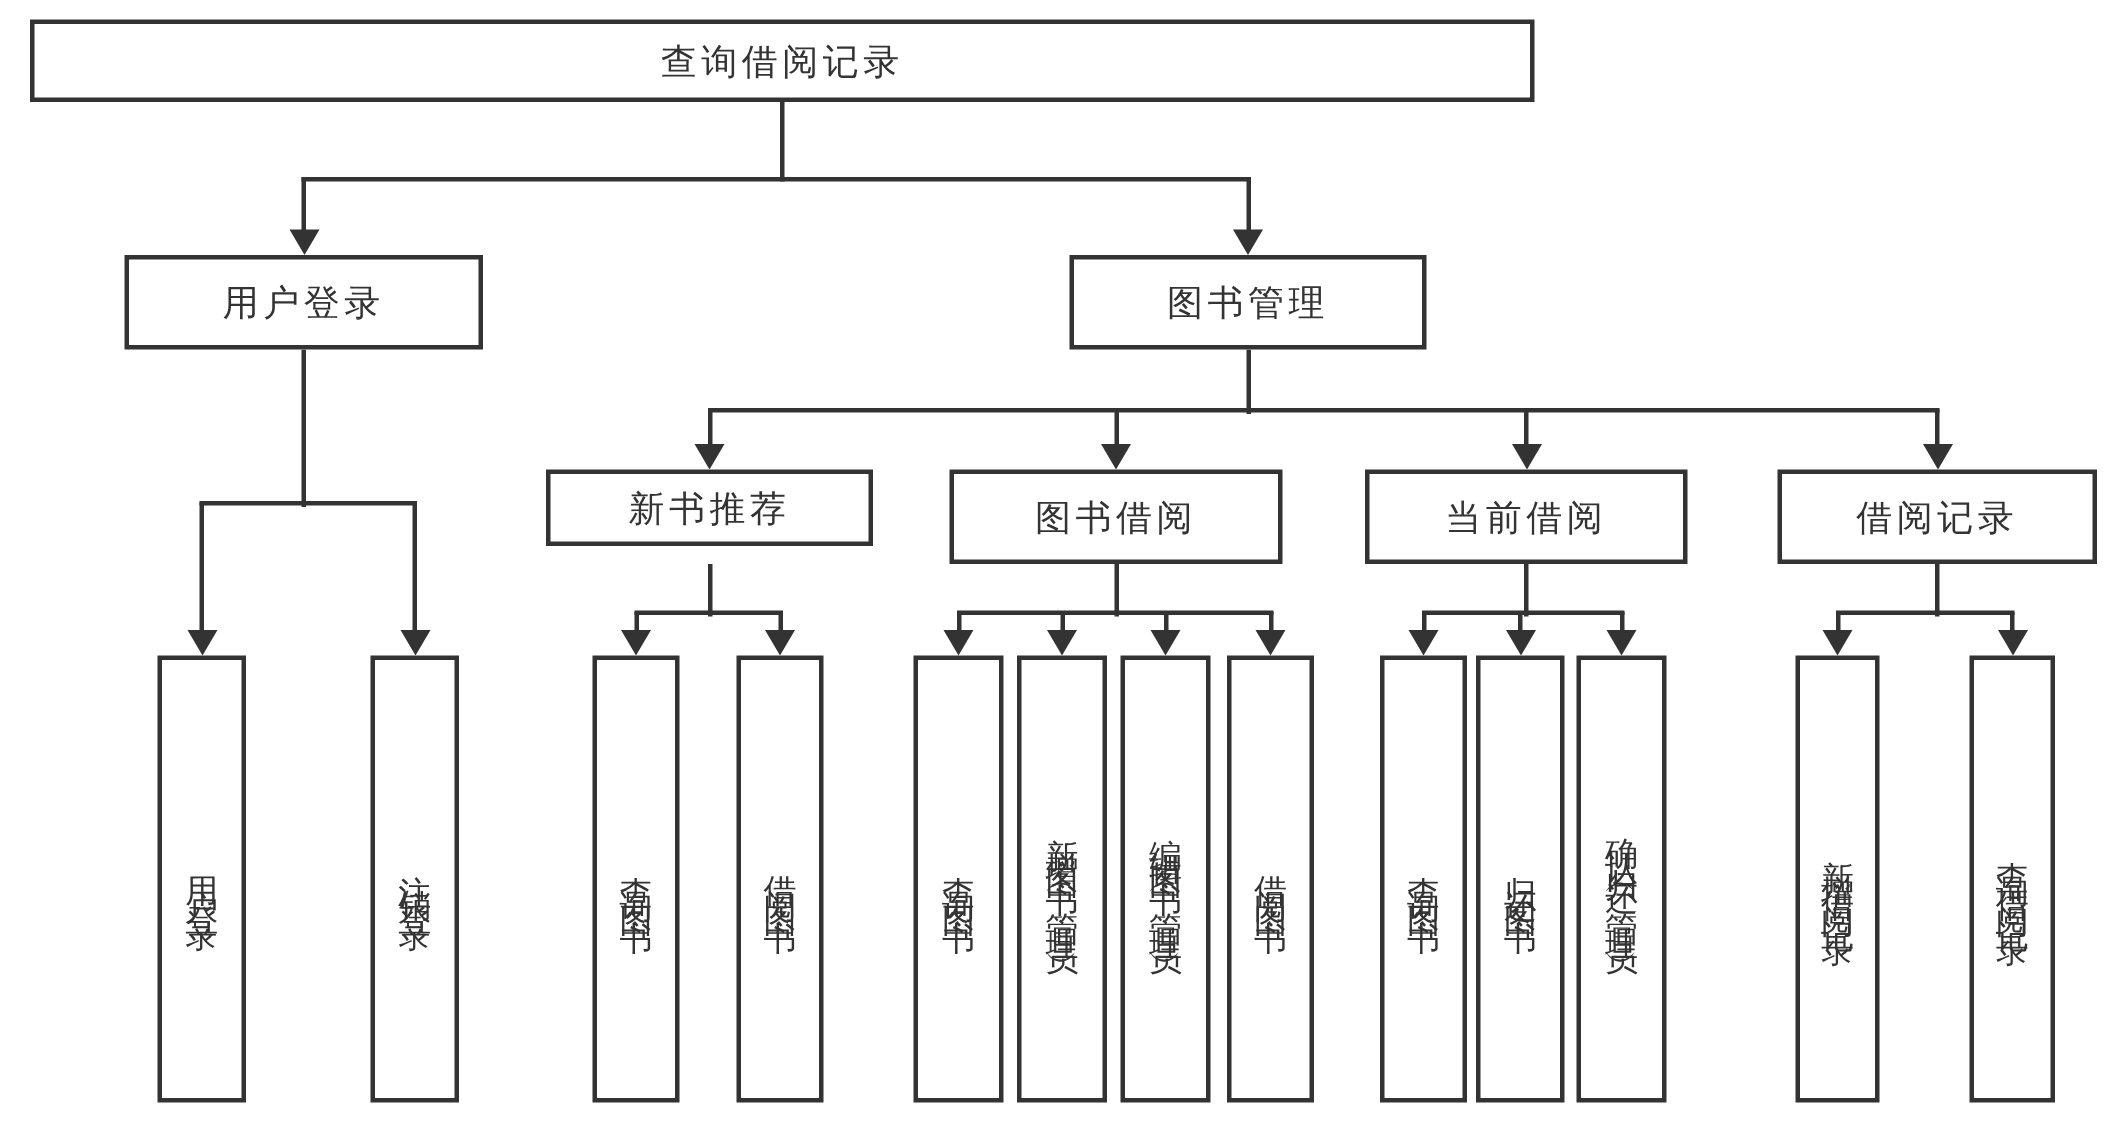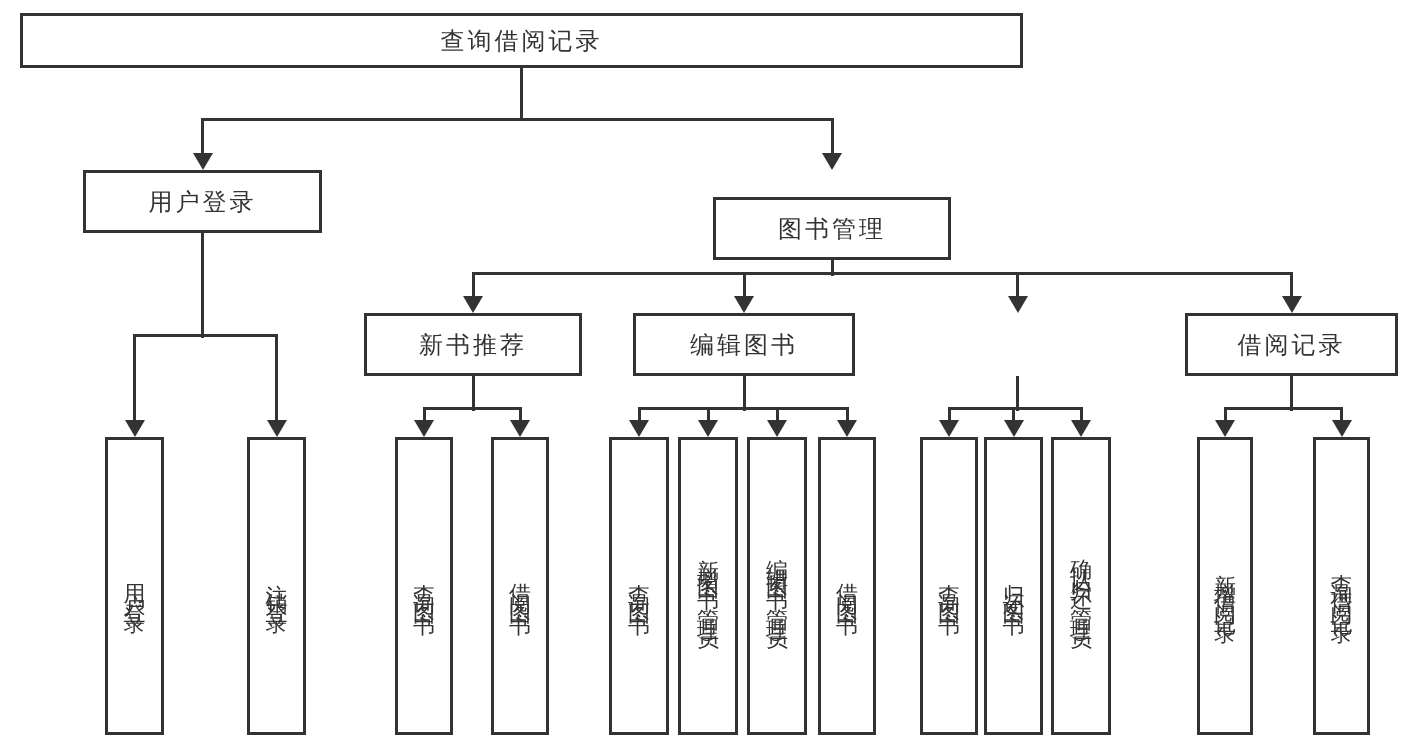--- a/index.html
+++ b/index.html
@@ -71,29 +71,32 @@
 
 <div id="canvas">
 
   <div class="box h-box" style="left:20px; top:13px; width:1003px; height:55px;">
     <span>查询借阅记录</span>
   </div>
 
   <div class="box h-box" style="left:83px; top:170px; width:239px; height:63px;">
     <span>用户登录</span>
   </div>
-  <div class="box h-box" style="left:713px; top:170px; width:238px; height:63px;margin-top:27px;">
+  <div class="box h-box" style="left:713px; top:170px; width:238px; height:63px;">
     <span>图书管理</span>
   </div>
 
-  <div class="box h-box" style="left:364px; top:313px; width:218px; height:63px;">
+  <div class="box h-box" style="left:364px; top:313px; width:218px; height:51px;">
     <span>新书推荐</span>
   </div>
   <div class="box h-box" style="left:633px; top:313px; width:222px; height:63px;">
-    <span>编辑图书</span>
+    <span>图书借阅</span>
+  </div>
+  <div class="box h-box" style="left:910px; top:313px; width:215px; height:63px;">
+    <span>当前借阅</span>
   </div>
   <div class="box h-box" style="left:1185px; top:313px; width:213px; height:63px;">
     <span>借阅记录</span>
   </div>
 
   <div class="box v-box" style="left:105px; top:437px; width:59px; height:298px;">
     <span class="v-label">用户登录</span>
   </div>
   <div class="box v-box" style="left:247px; top:437px; width:59px; height:298px;">
     <span class="v-label">注销登录</span>

